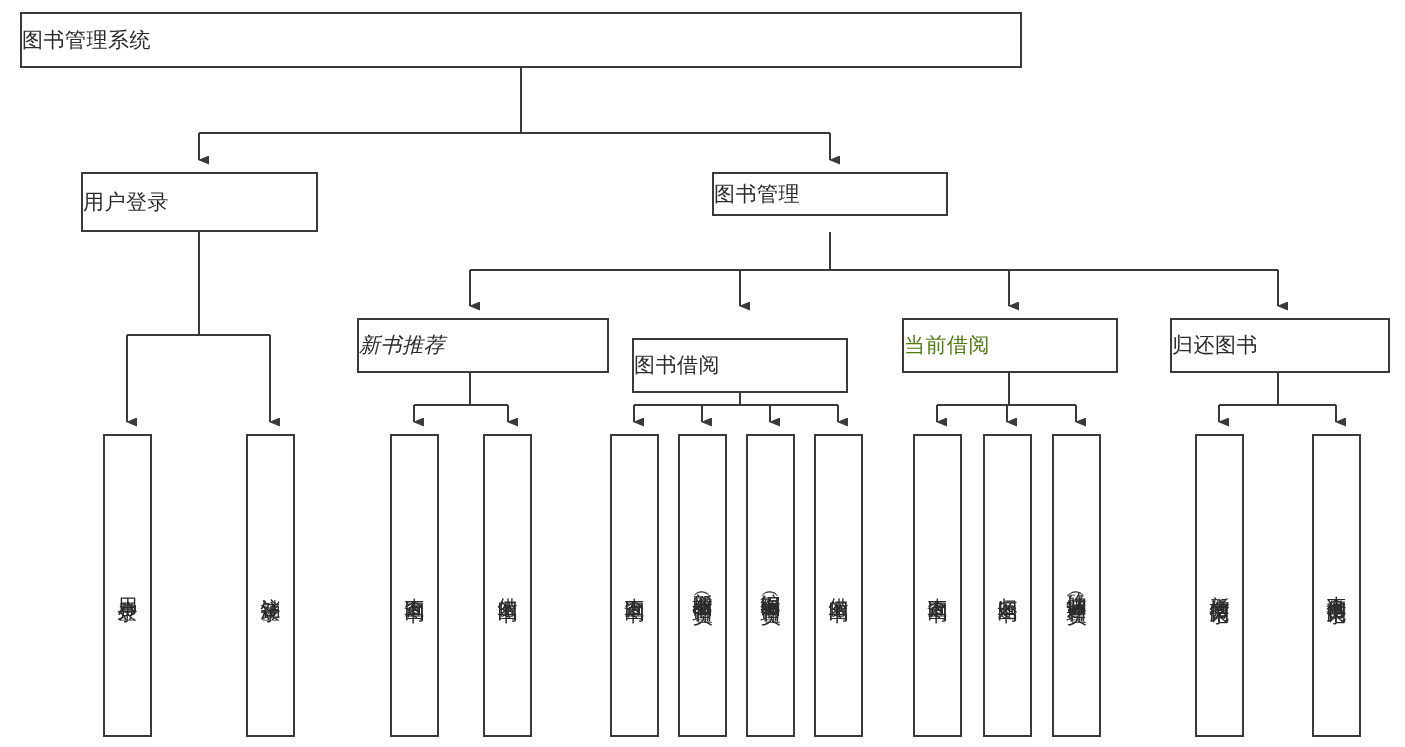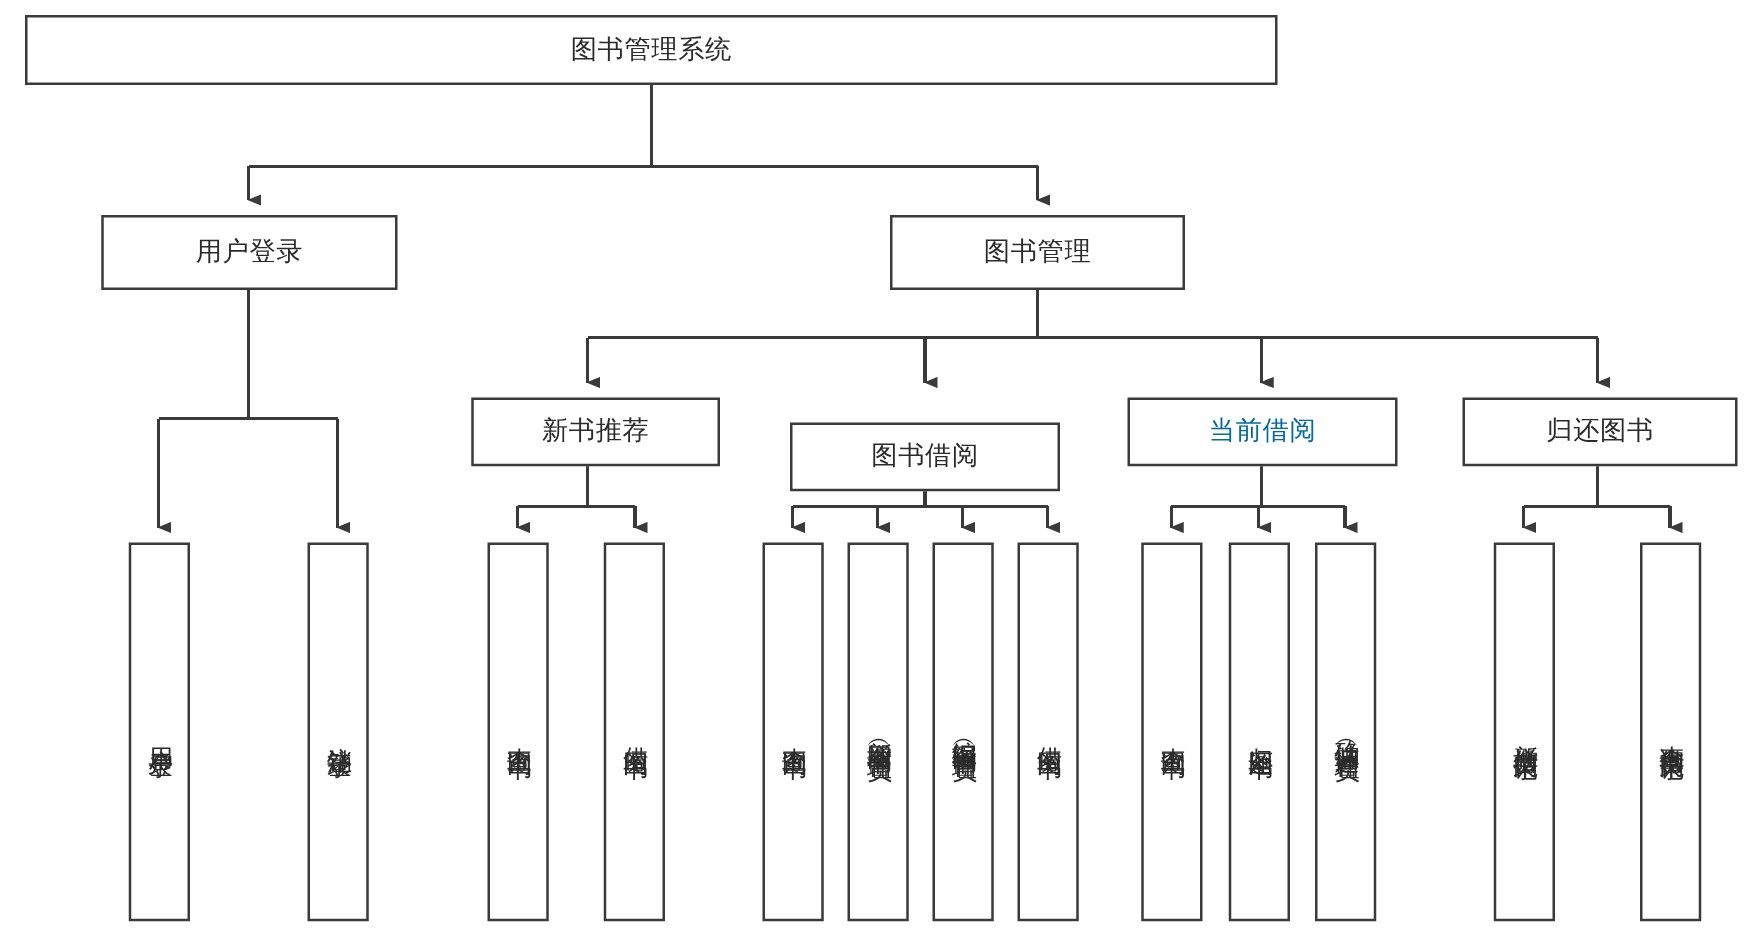--- a/index.html
+++ b/index.html
@@ -26,21 +26,20 @@
     height: 747px;
     pointer-events: none;
   }
   .node {
     position: absolute;
     box-sizing: border-box;
     border: 2px solid #3a3a3a;
     background: #ffffff;
     display: flex;
     align-items: center;
-    justify-content: center;
     color: #2b2b2b;
   }
   .node .node-label {
     display: block;
     text-align: center;
     line-height: 1.18;
     white-space: pre;
   }
   
   .node-h .node-label {
@@ -129,31 +128,31 @@
     </g>
   </svg>
 
   <div class="node node-h node-root" style="left: 20px; top: 12px; width: 1002px; height: 56px; border-color: rgb(58, 58, 58); background: rgb(255, 255, 255); color: rgb(43, 43, 43);">
     <span class="node-label">图书管理系统</span>
   </div>
 
   <div class="node node-h" style="left: 81px; top: 172px; width: 237px; height: 60px; border-color: rgb(58, 58, 58); background: rgb(255, 255, 255); color: rgb(43, 43, 43);">
     <span class="node-label">用户登录</span>
   </div>
-  <div class="node node-h" style="left: 712px; top: 172px; width: 236px; height: 60px; border-color: rgb(58, 58, 58); background: rgb(255, 255, 255); color: rgb(43, 43, 43);">
+  <div class="node node-h" style="left: 712px; top: 172px; width: 236px; height: 44px; border-color: rgb(58, 58, 58); background: rgb(255, 255, 255); color: rgb(43, 43, 43);">
     <span class="node-label">图书管理</span>
   </div>
 
-  <div class="node node-h" style="left: 377px; top: 318px; width: 199px; height: 55px; border-color: rgb(58, 58, 58); background: rgb(255, 255, 255); color: rgb(43, 43, 43);">
+  <div class="node node-h" style="left: 357px; top: 318px; width: 252px; height: 55px; border-color: rgb(58, 58, 58); background: rgb(255, 255, 255); color: rgb(43, 43, 43); font-style: italic;">
     <span class="node-label">新书推荐</span>
   </div>
   <div class="node node-h" style="left: 632px; top: 318px; width: 216px; height: 55px; border-color: rgb(58, 58, 58); background: rgb(255, 255, 255); color: rgb(43, 43, 43); margin-top: 20px;">
     <span class="node-label">图书借阅</span>
   </div>
-  <div class="node node-h" style="left: 902px; top: 318px; width: 216px; height: 55px; border-color: rgb(58, 58, 58); background: rgb(255, 255, 255); color: #0369a1;">
+  <div class="node node-h" style="left: 902px; top: 318px; width: 216px; height: 55px; border-color: rgb(58, 58, 58); background: rgb(255, 255, 255); color: #4d7c0f;">
     <span class="node-label">当前借阅</span>
   </div>
   <div class="node node-h" style="left: 1170px; top: 318px; width: 220px; height: 55px; border-color: rgb(58, 58, 58); background: rgb(255, 255, 255); color: rgb(43, 43, 43);">
     <span class="node-label">归还图书</span>
   </div>
 
   <div class="node node-v" style="left: 103px; top: 434px; width: 49px; height: 303px; border-color: rgb(58, 58, 58); background: rgb(255, 255, 255); color: rgb(43, 43, 43);">
     <span class="node-label">用户登录</span>
   </div>
   <div class="node node-v" style="left: 246px; top: 434px; width: 49px; height: 303px; border-color: rgb(58, 58, 58); background: rgb(255, 255, 255); color: rgb(43, 43, 43);">

